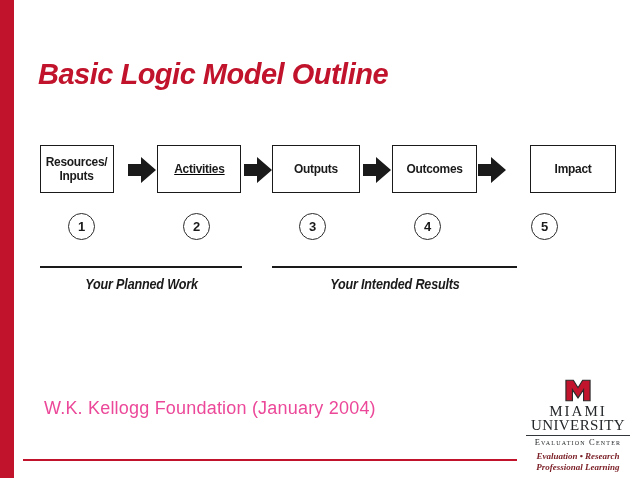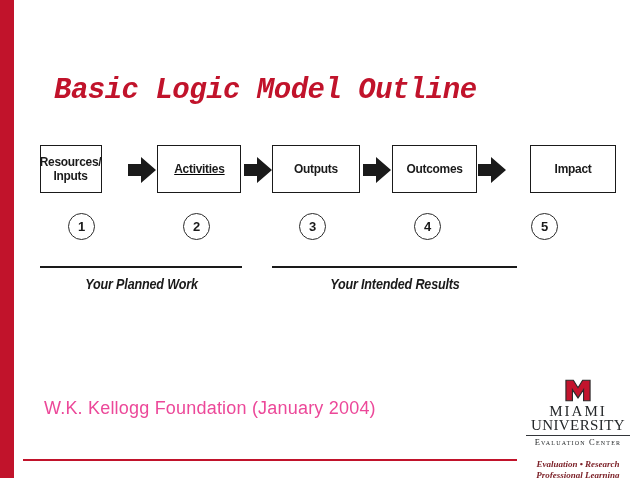--- a/index.html
+++ b/index.html
@@ -18,21 +18,21 @@
   
   .flow-box{
     position:absolute;top:145px;height:48px;border:1.5px solid #1A1A1A;background:#fff;
     display:flex;flex-direction:column;align-items:center;justify-content:center;
     box-sizing:border-box;
   }
   .flow-box .bline{
     font-size:13px;font-weight:bold;color:#1A1A1A;line-height:14px;
     letter-spacing:-0.3px;transform:scaleX(0.92);white-space:nowrap;
   }
-  .b1{left:40px;width:62px;}
+  .b1{left:40px;width:74px;}
   .b2{left:157px;width:84px;text-decoration:underline;}
   .b3{left:272px;width:88px;}
   .b4{left:392px;width:85px;}
   .b5{left:530px;width:86px;}
   .flow-arrow{position:absolute;top:157px;width:28px;height:26px;}
   .a1{left:128px;} .a2{left:244px;} .a3{left:363px;} .a4{left:478px;}
   .step-circle{
     position:absolute;top:213px;width:27px;height:27px;border:1.6px solid #2A2A2A;
     border-radius:50%;background:#fff;box-sizing:border-box;
     display:flex;align-items:center;justify-content:center;
@@ -57,30 +57,30 @@
   .logo{
     position:absolute;left:520px;top:379px;width:116px;text-align:center;
     font-family:"Liberation Serif",serif;color:#25282A;
   }
   .logo .mono{height:23px;margin-bottom:3px;}
   .logo .inst1{font-size:15px;letter-spacing:2px;line-height:13px;}
   .logo .inst2{font-size:15px;letter-spacing:0.4px;line-height:13px;margin-top:1px;}
   .logo .rule{height:1px;background:#33363A;width:104px;margin:3px auto 2px auto;}
   .logo .center-name{font-size:8.5px;font-variant:small-caps;letter-spacing:1.2px;line-height:9px;}
   .logo .tagline{font-size:9px;font-style:italic;color:#7C2128;line-height:10px;margin-top:1px;font-weight:bold;}
-  .logo .tagline.first{margin-top:12px;}
+  .logo .tagline.first{margin-top:4px;}
   
   .bottom-line{position:absolute;left:23px;top:459px;width:494px;height:2px;background:#C1132B;}
 </style>
 </head>
 <body>
 
 <div class="side-bar"></div>
 
-<h1 class="slide-title" style="margin:16px;font-family:Liberation Mono, monospace;">Basic Logic Model Outline</h1>
+<h1 class="slide-title" style="margin:0;">Basic Logic Model Outline</h1>
 
 <div class="flow-box b1">
   <div class="bline">Resources/</div>
   <div class="bline">Inputs</div>
 </div>
 <div class="flow-box b2">
   <div class="bline">Activities</div>
 </div>
 <div class="flow-box b3">
   <div class="bline">Outputs</div>

